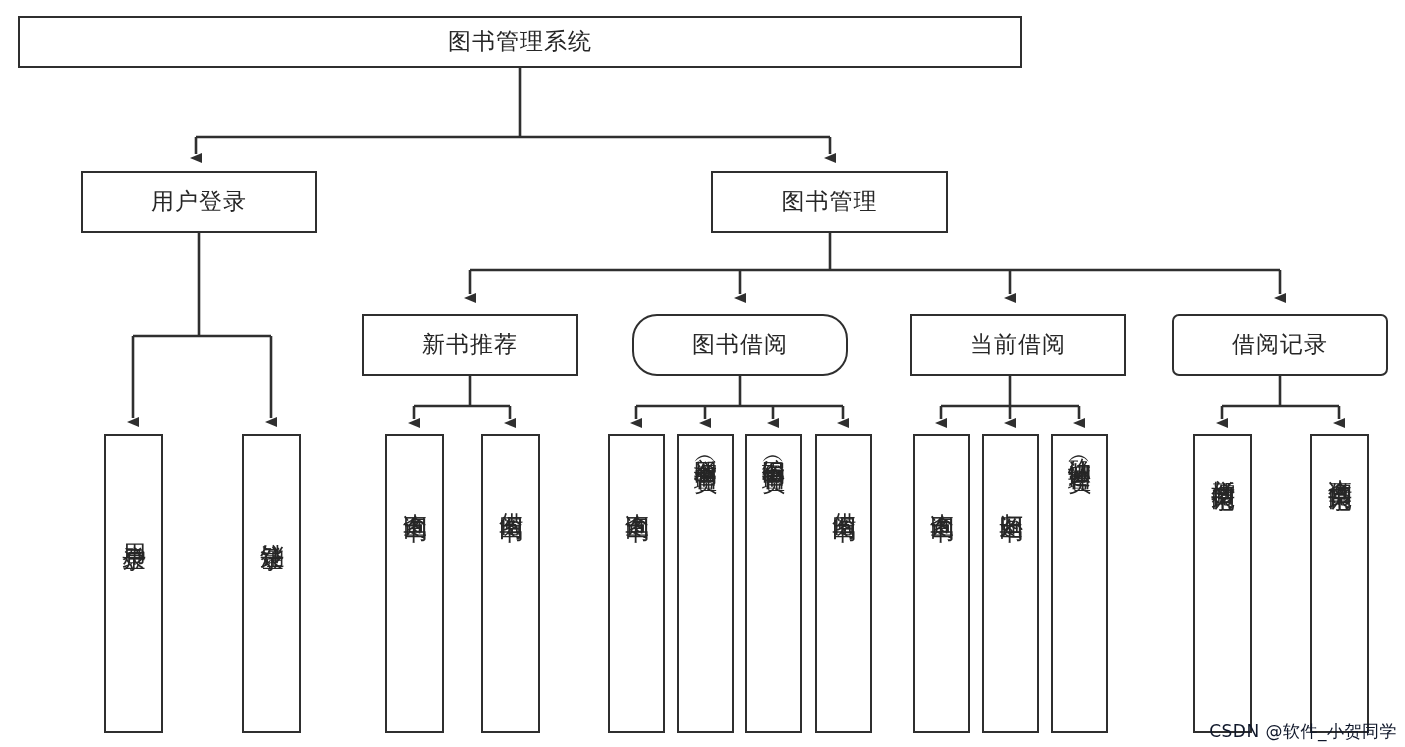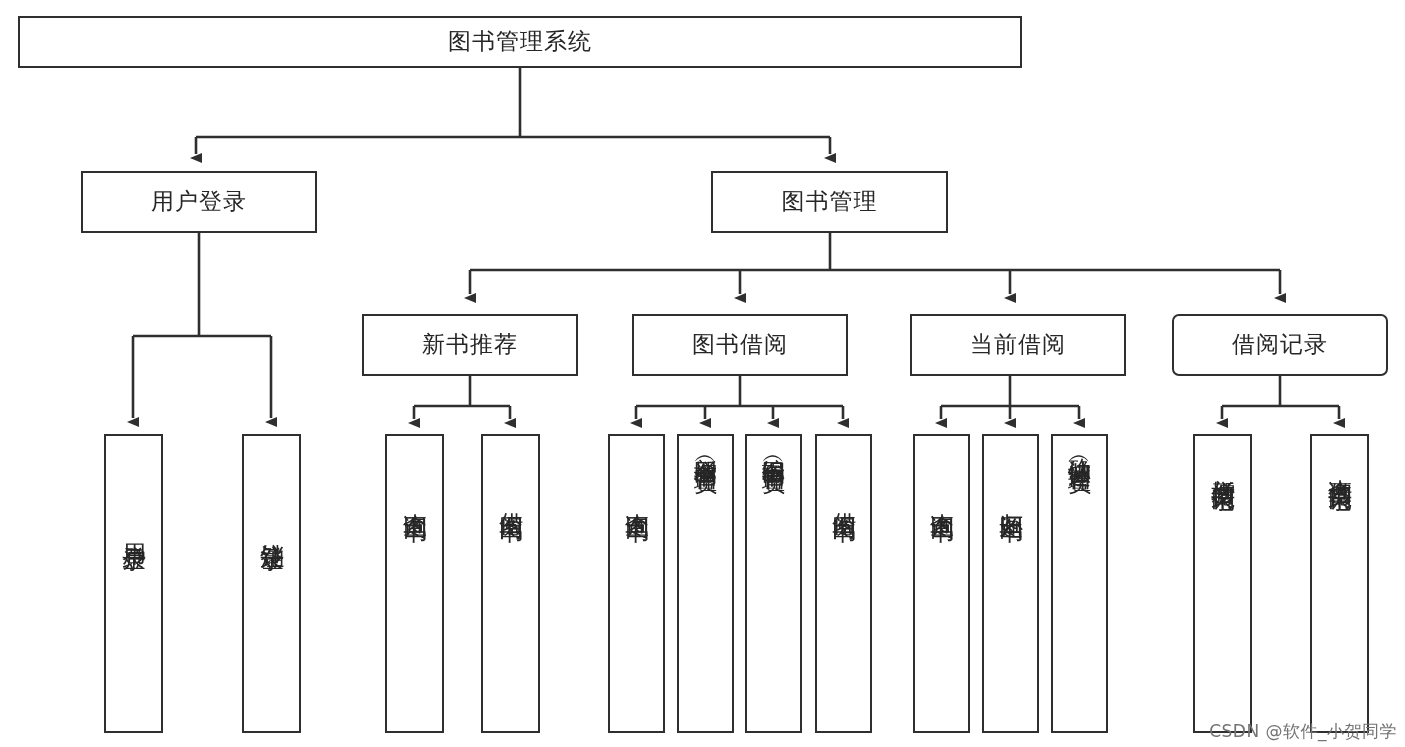--- a/index.html
+++ b/index.html
@@ -64,21 +64,21 @@
     margin-top:54px;
   }
   .vtext.mid3{
     margin-top:20px;
   }
   .watermark{
     position:absolute;
     right:8px;
     bottom:4px;
     font-size:17px;
-    color:#737373;
+    color:#0f172a;
     letter-spacing:0.5px;
     white-space:nowrap;
     font-family:"DejaVu Sans","Liberation Sans",sans-serif;
   }
 </style>
 </head>
 <body>
 
 <div id="diagram-root">
 
@@ -139,21 +139,21 @@
   <div class="node horizontal" style="left:81px;top:171px;width:236px;height:62px;">
     <span>用户登录</span>
   </div>
   <div class="node horizontal" style="left:711px;top:171px;width:237px;height:62px;">
     <span>图书管理</span>
   </div>
 
   <div class="node horizontal" style="left:362px;top:314px;width:216px;height:62px;">
     <span>新书推荐</span>
   </div>
-  <div class="node horizontal" style="left:632px;top:314px;width:216px;height:62px;">
+  <div class="node horizontal" style="left:632px;top:314px;width:216px;height:62px;border-radius:25px;">
     <span>图书借阅</span>
   </div>
   <div class="node horizontal" style="left:902px;top:314px;width:216px;height:62px;margin-left:8px;">
     <span>当前借阅</span>
   </div>
   <div class="node horizontal" style="left:1172px;top:314px;width:216px;height:62px;border-radius:7px;">
     <span>借阅记录</span>
   </div>
 
   <div class="node vertical" style="left:104px;top:434px;width:59px;height:299px;">

